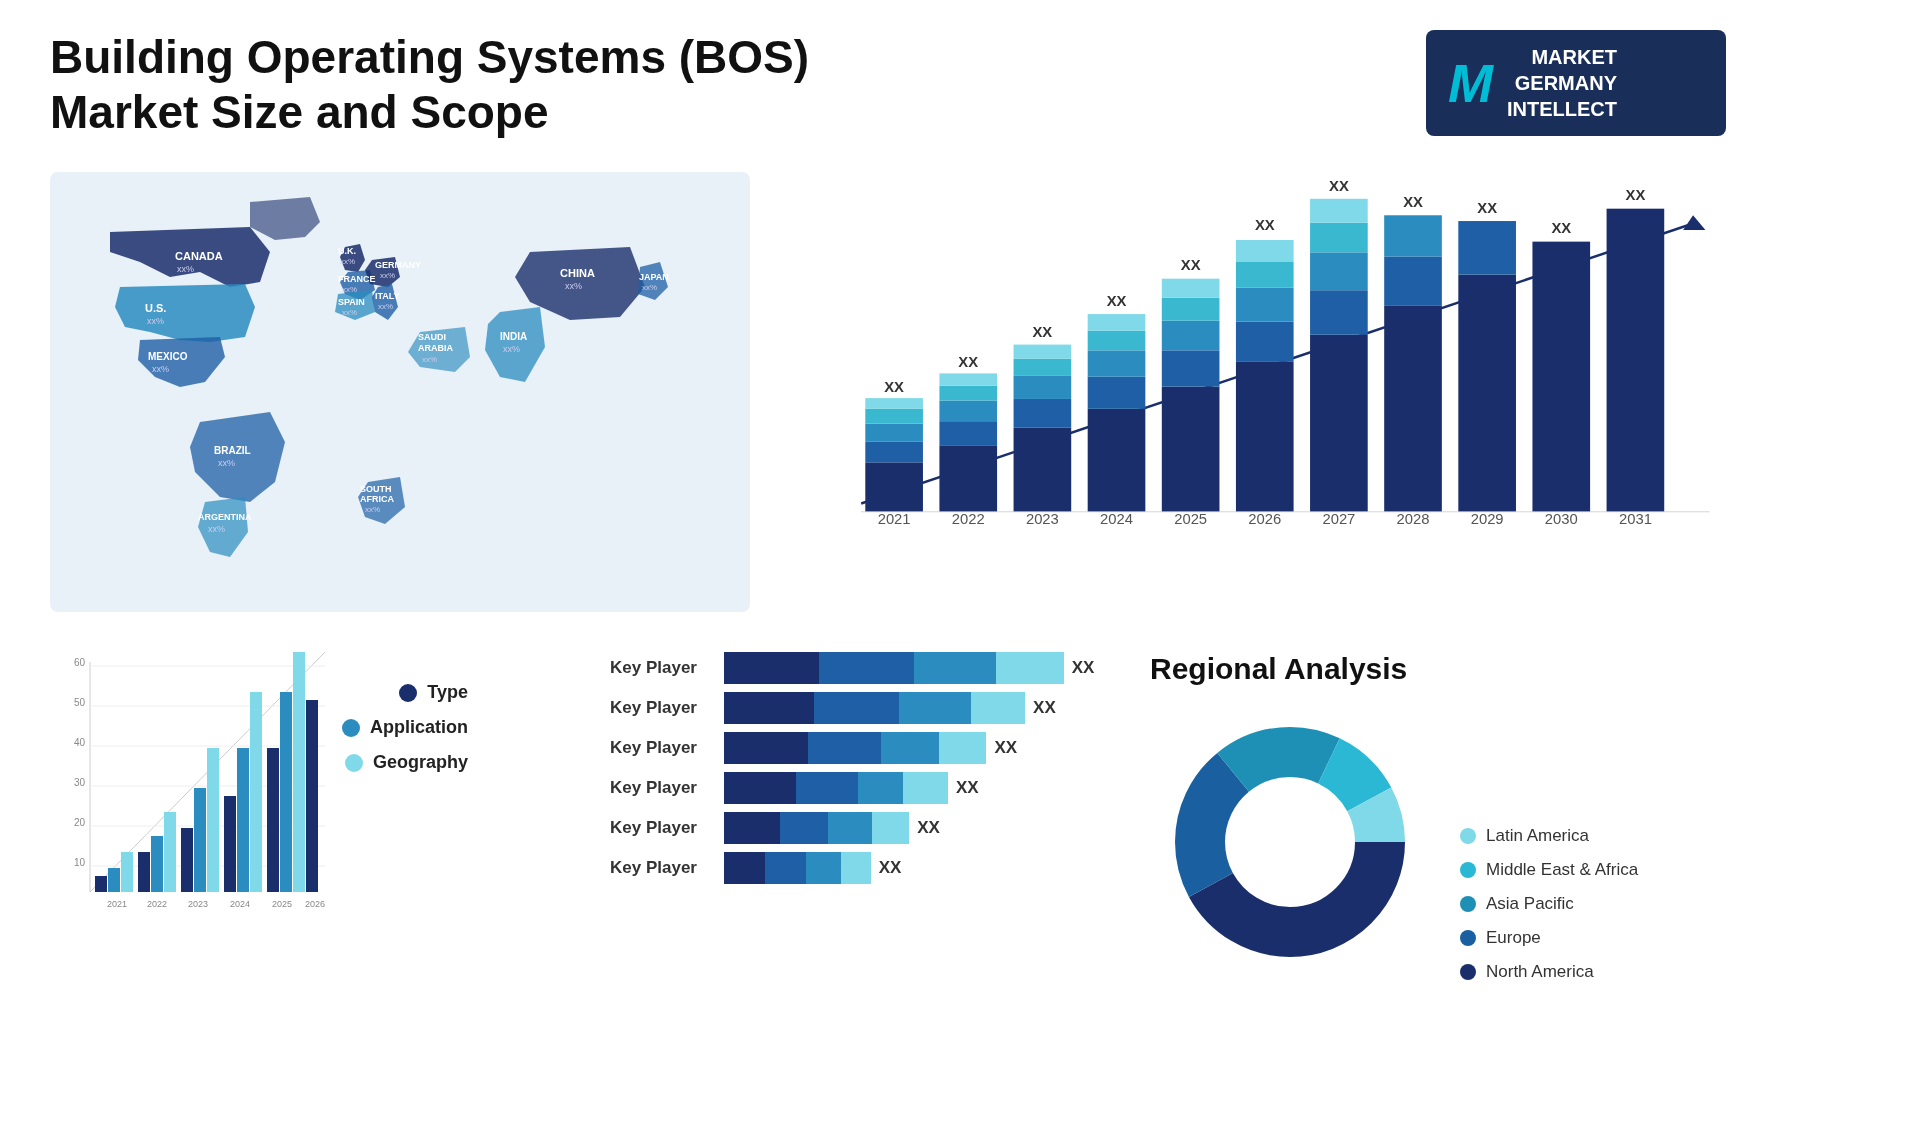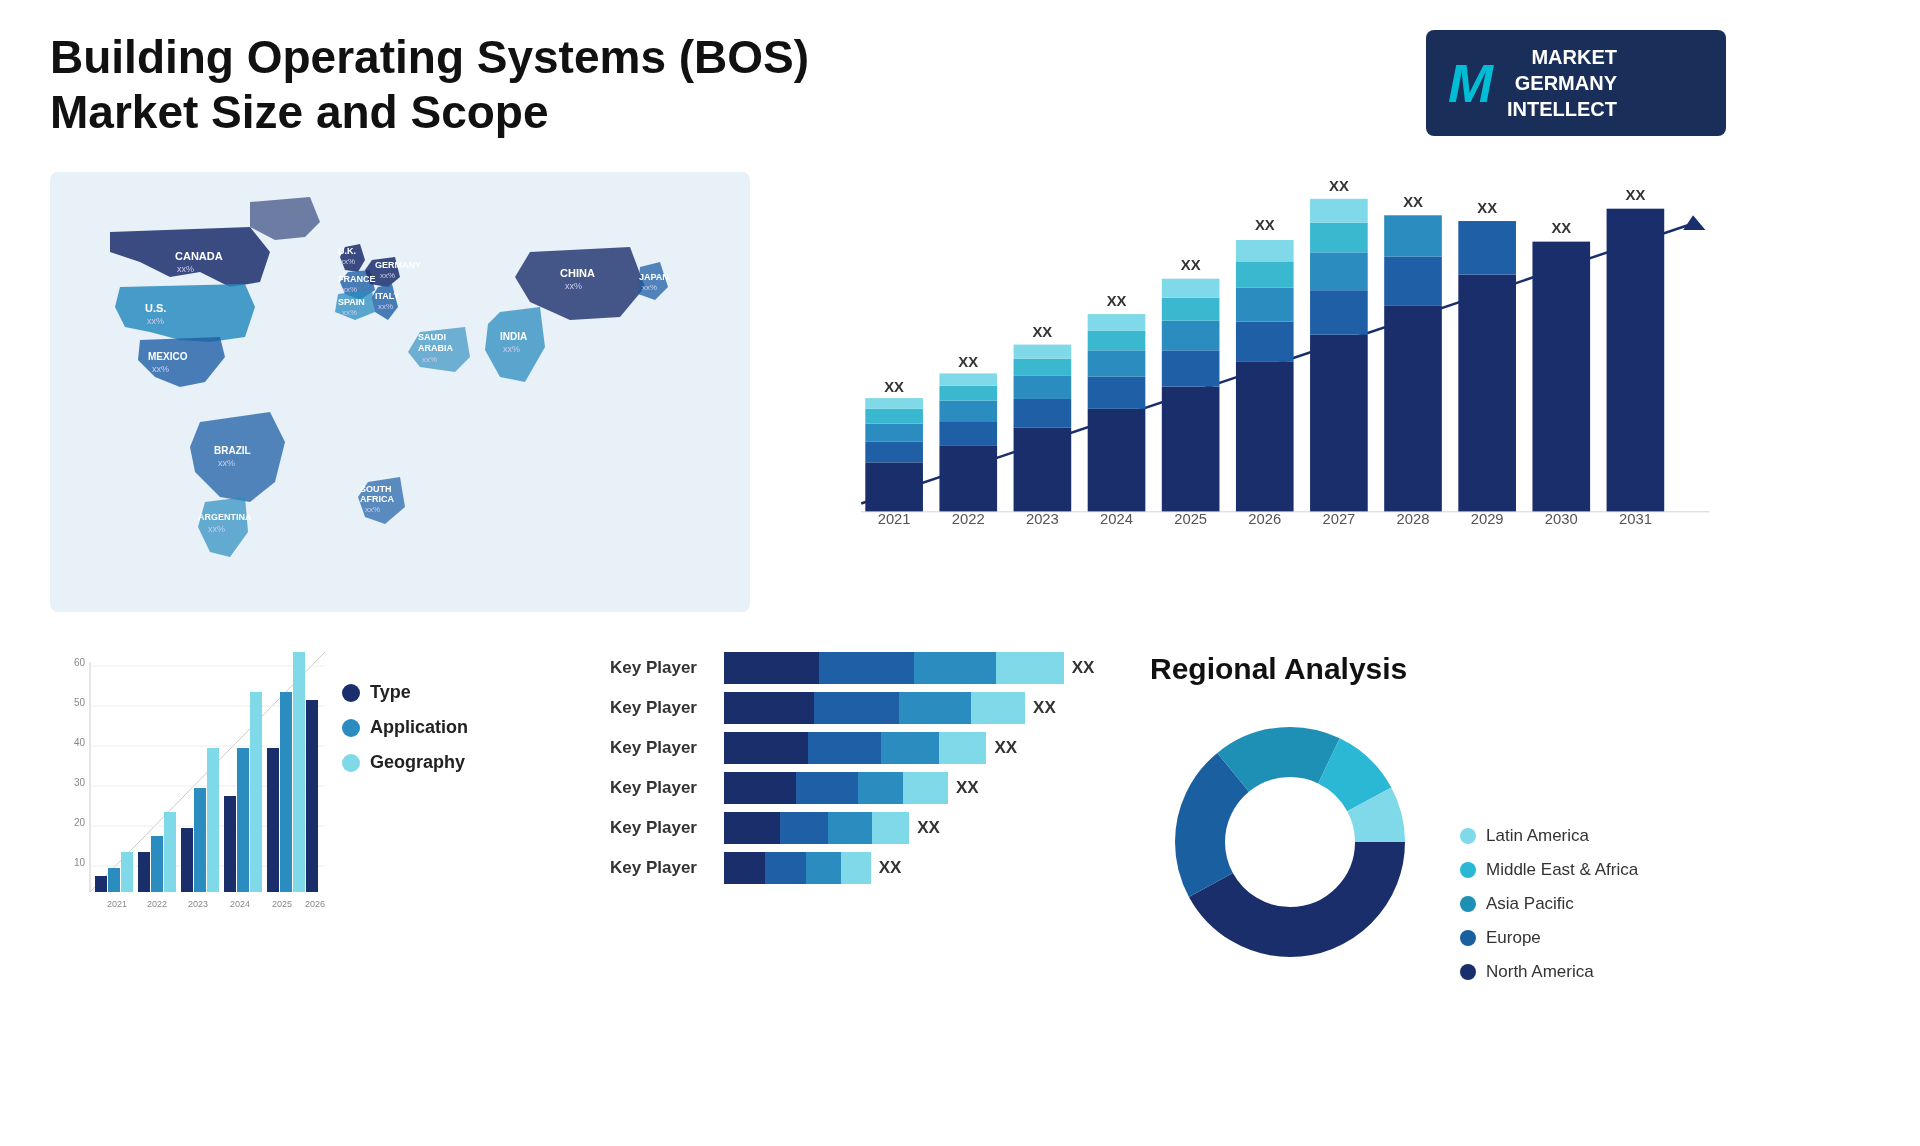--- a/index.html
+++ b/index.html
@@ -108,20 +108,21 @@
     }
     .seg-chart {
       flex: 0 0 280px;
       height: 280px;
     }
     .seg-legend {
       display: flex;
       flex-direction: column;
       gap: 14px;
       padding-top: 30px;
+      align-items: flex-end;
     }
     .legend-item {
       display: flex;
       align-items: center;
       gap: 10px;
       font-size: 18px;
       font-weight: 600;
       color: #222;
     }
     .legend-dot {

